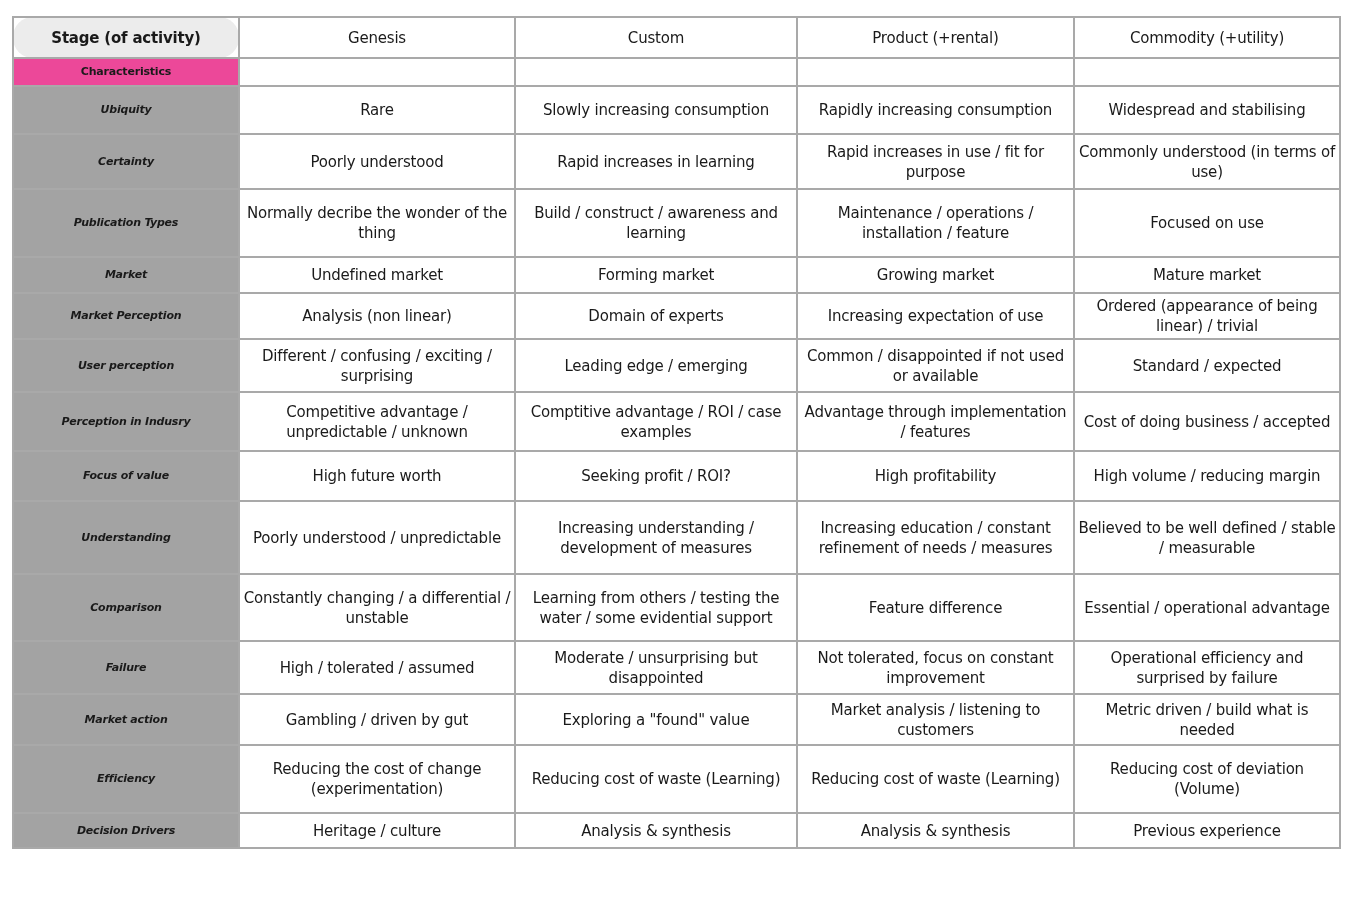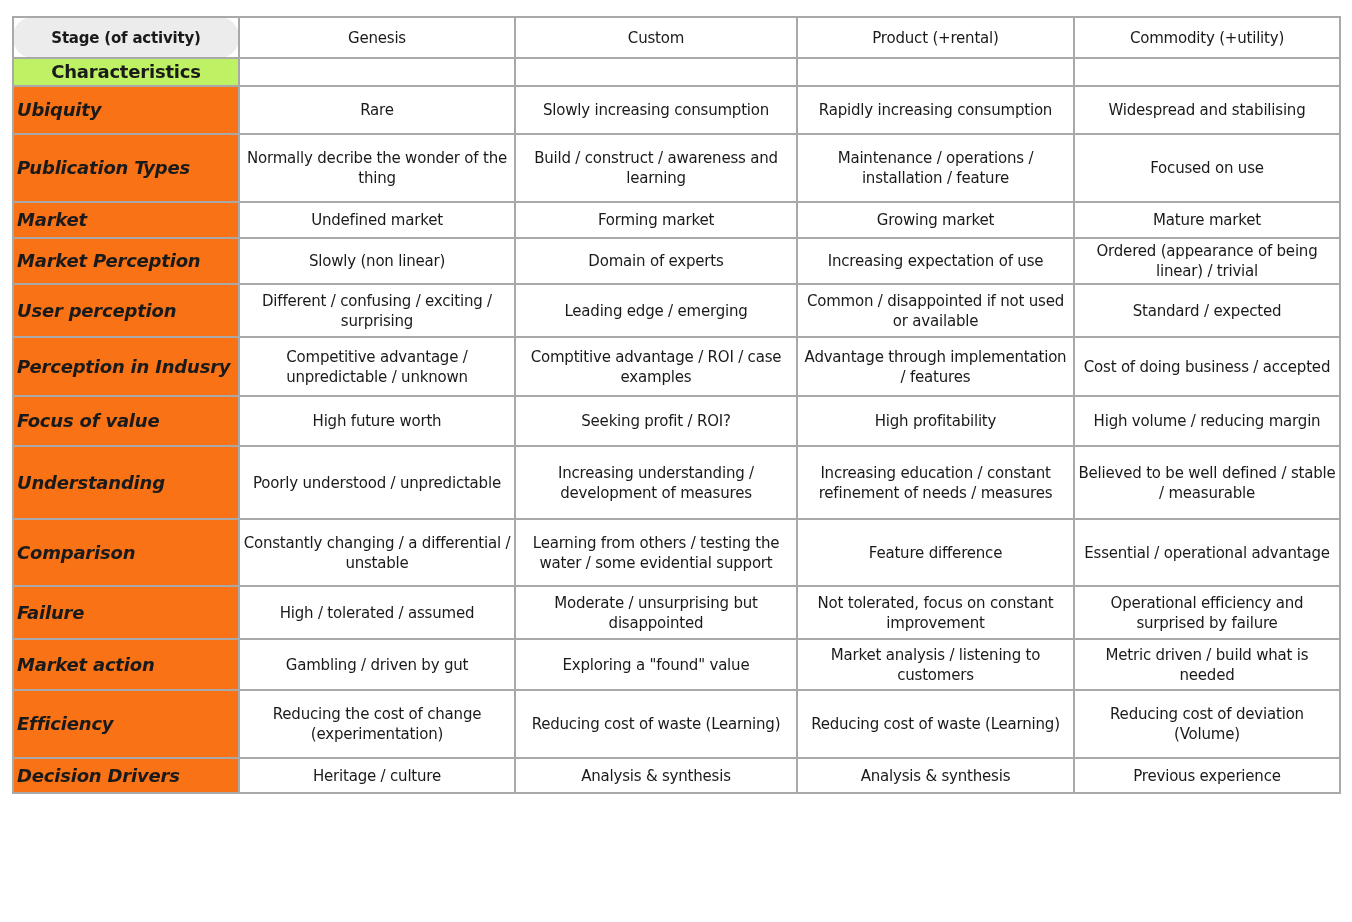--- a/index.html
+++ b/index.html
@@ -28,41 +28,41 @@
     table.evo td, table.evo th {
       border: 2px solid #a9a9a9;
       padding: 0 3px;
       text-align: center;
       vertical-align: middle;
       line-height: 20px;
       font-weight: normal;
       overflow: hidden;
     }
     table.evo .label-col {
-      background: #f97316;
-      text-align: left;
+      background: #a3a3a3;
+      text-align: center;
       font-style: italic;
       font-weight: bold;
       padding-right: 3px;
-      font-size: 18px;
+      font-size: 11px;
     }
     table.evo .head-label {
       background: #ececec;
       text-align: center;
       font-weight: bold;
       font-style: normal;
       font-size: 15px;
       border-radius: 20px;
     }
     table.evo .section-label {
-      background: #bef264;
+      background: #ec4899;
       text-align: center;
       font-weight: bold;
       font-style: normal;
-      font-size: 18px;
+      font-size: 11px;
     }
     table.evo .stage-head {
       font-weight: normal;
     }
     table.evo .cell {
       background: #ffffff;
     }
   </style>
 </head>
 <body>
@@ -94,20 +94,27 @@
     </tr>
 
     <tr style="height:48px">
       <td class="label-col">Ubiquity</td>
       <td class="cell">Rare</td>
       <td class="cell">Slowly increasing consumption</td>
       <td class="cell">Rapidly increasing consumption</td>
       <td class="cell">Widespread and stabilising</td>
     </tr>
 
+    <tr style="height:55px">
+      <td class="label-col">Certainty</td>
+      <td class="cell">Poorly understood</td>
+      <td class="cell">Rapid increases in learning</td>
+      <td class="cell">Rapid increases in use / fit for purpose</td>
+      <td class="cell">Commonly understood (in terms of use)</td>
+    </tr>
 
     <tr style="height:68px">
       <td class="label-col">Publication Types</td>
       <td class="cell">Normally decribe the wonder of the thing</td>
       <td class="cell">Build / construct / awareness and learning</td>
       <td class="cell">Maintenance / operations / installation / feature</td>
       <td class="cell">Focused on use</td>
     </tr>
 
 
@@ -115,21 +122,21 @@
       <td class="label-col">Market</td>
       <td class="cell">Undefined market</td>
       <td class="cell">Forming market</td>
       <td class="cell">Growing market</td>
       <td class="cell">Mature market</td>
     </tr>
 
 
     <tr style="height:46px">
       <td class="label-col">Market Perception</td>
-      <td class="cell">Slowly (non linear)</td>
+      <td class="cell">Analysis (non linear)</td>
       <td class="cell">Domain of experts</td>
       <td class="cell">Increasing expectation of use</td>
       <td class="cell">Ordered (appearance of being linear) / trivial</td>
     </tr>
 
     <tr style="height:53px">
       <td class="label-col">User perception</td>
       <td class="cell">Different / confusing / exciting / surprising</td>
       <td class="cell">Leading edge / emerging</td>
       <td class="cell">Common / disappointed if not used or available</td>

